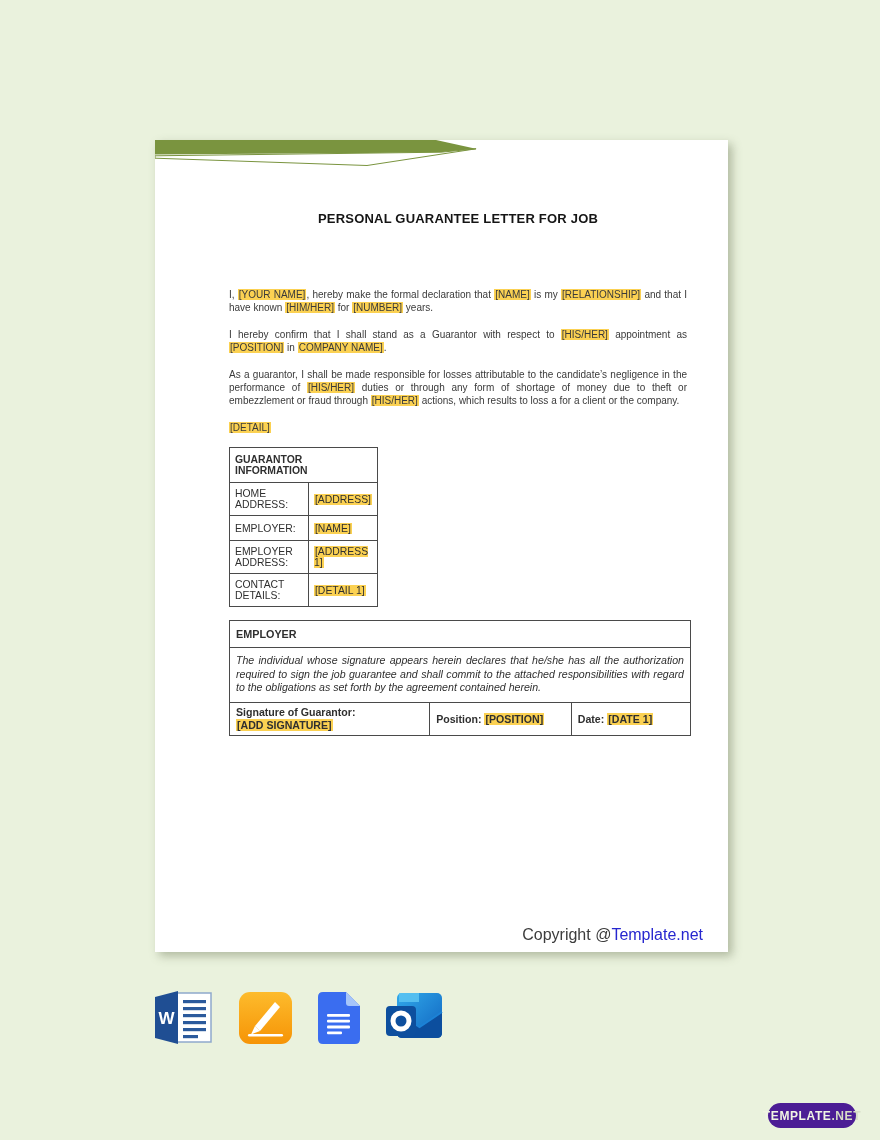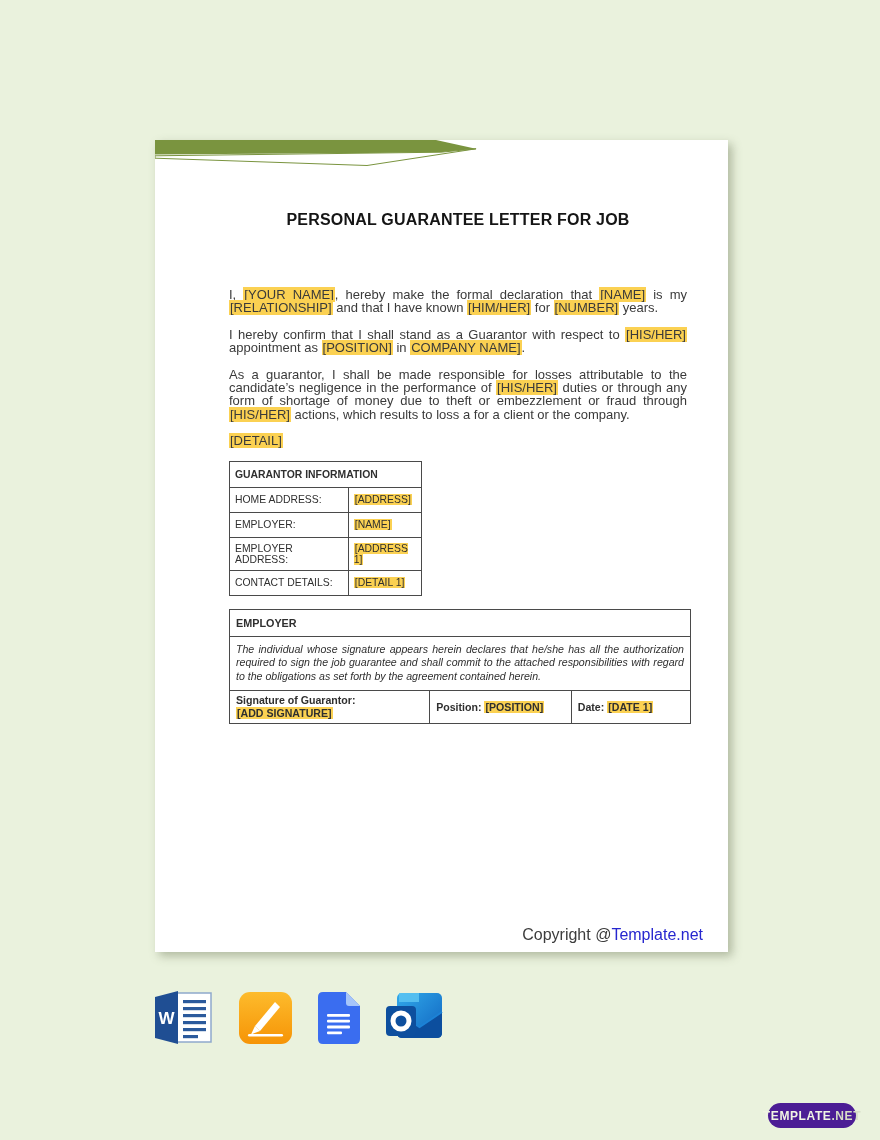--- a/index.html
+++ b/index.html
@@ -8,32 +8,32 @@
   .canvas { position:relative; width:880px; height:1140px; background:#eaf2dd; overflow:hidden; }
 
   .doc-page {
     position:absolute; left:155px; top:140px; width:573px; height:812px;
     background:#ffffff; box-shadow:4px 4px 9px rgba(105,115,85,0.45);
   }
   .banner-svg { position:absolute; left:0; top:0; display:block; }
 
   .doc-title {
     position:absolute; left:74px; top:71px; width:458px;
-    text-align:center; font-size:16px; font-weight:bold; color:#151515; letter-spacing:0.2px;
+    text-align:center; font-size:13px; font-weight:bold; color:#151515; letter-spacing:0.2px;
   }
 
   .content { position:absolute; left:74px; top:148px; width:458px; color:#3a3a3a; }
-  .para { font-size:13px; line-height:13.4px; text-align:justify; margin-bottom:13px; }
+  .para { font-size:10px; line-height:13.4px; text-align:justify; margin-bottom:13px; }
   .hl { background:#fbd152; padding:0 1px;text-align:center; }
   .bold { font-weight:bold; }
 
   table { border-collapse:collapse; }
   td { border:1px solid #4a4a4a; vertical-align:middle; }
 
-  .g-table { width:193px; margin-top:1px; font-size:10.4px; color:#2f2f2f; }
+  .g-table { width:149px; margin-top:1px; font-size:10.4px; color:#2f2f2f; }
   .g-table .g-head { font-weight:bold; padding:6px 5px; height:26px; }
   .g-table td { padding:5px 5px; height:25px; }
   .g-col1 { width:112px; }
   .g-col2 { width:59px; }
 
   .s-table { width:462px; margin-top:13px; font-size:10.6px; color:#2f2f2f; }
   .s-head { font-weight:bold; padding:7px 6px; height:27px; font-size:10.8px; }
   .s-body { padding:6px 6px 7px 6px; text-align:justify; line-height:13.5px;font-style:italic; }
   .s-cell1 { width:188px; padding:3px 6px; line-height:13px; }
   .s-cell2 { width:133px; padding:3px 6px; }

